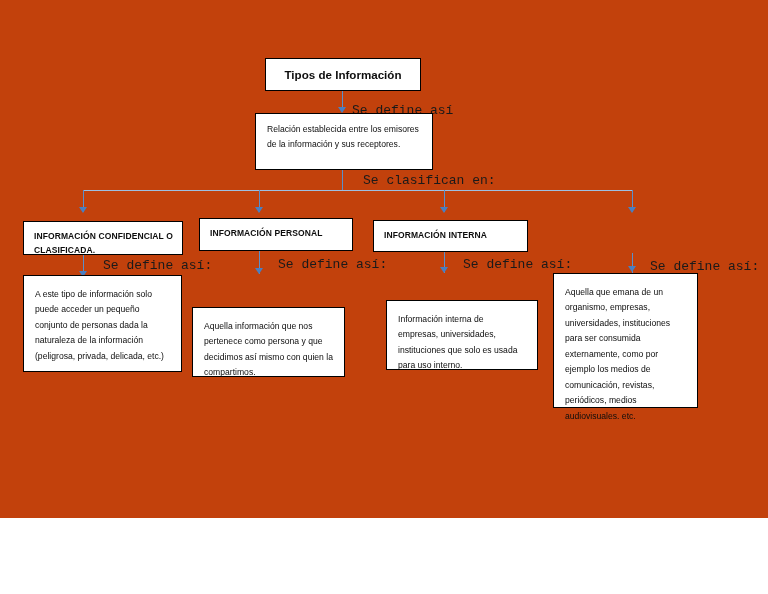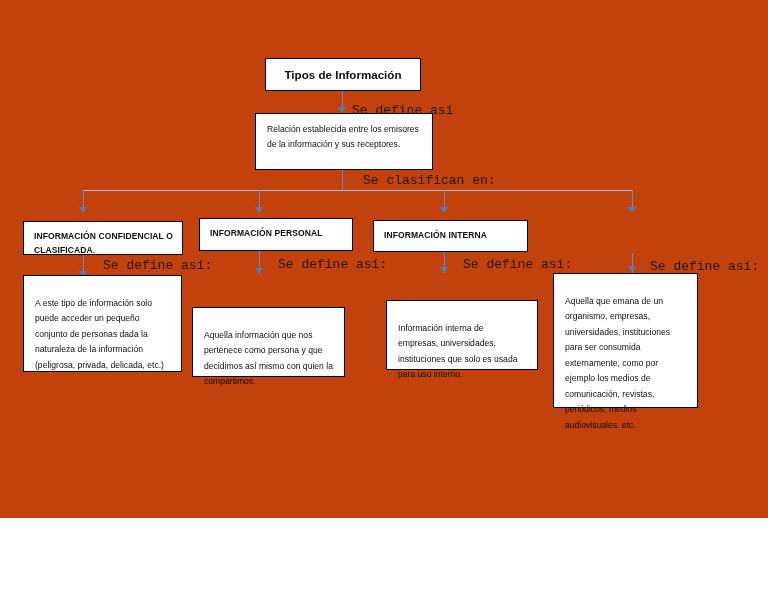--- a/index.html
+++ b/index.html
@@ -46,21 +46,21 @@
     letter-spacing: 0.1px;
     line-height: 1.65;
     padding: 7px 0 5px 10px;
   }
   .box.definition {
     padding: 8px 10px 6px 11px;
     line-height: 1.78;
   }
   .box.desc {
     line-height: 1.80;
-    padding: 20px 11px 6px 11px;
+    padding: 11px 11px 6px 11px;
   }
   .conn-label {
     position: absolute;
     font-size: 13px;
     color: #1a1a1a;
     white-space: nowrap;
     line-height: 1;
     font-family: Liberation Mono, monospace;
   }
   .vline {

